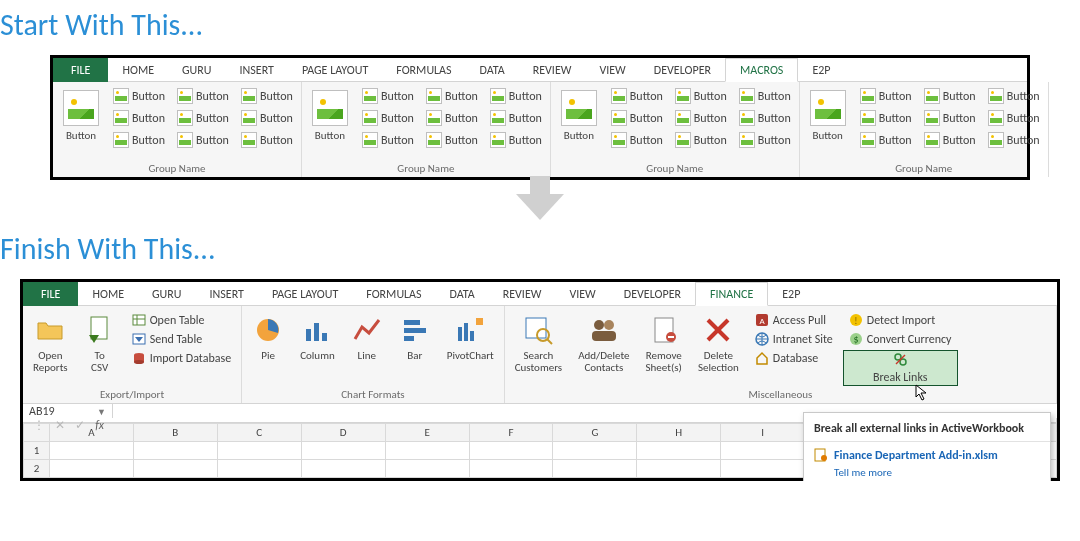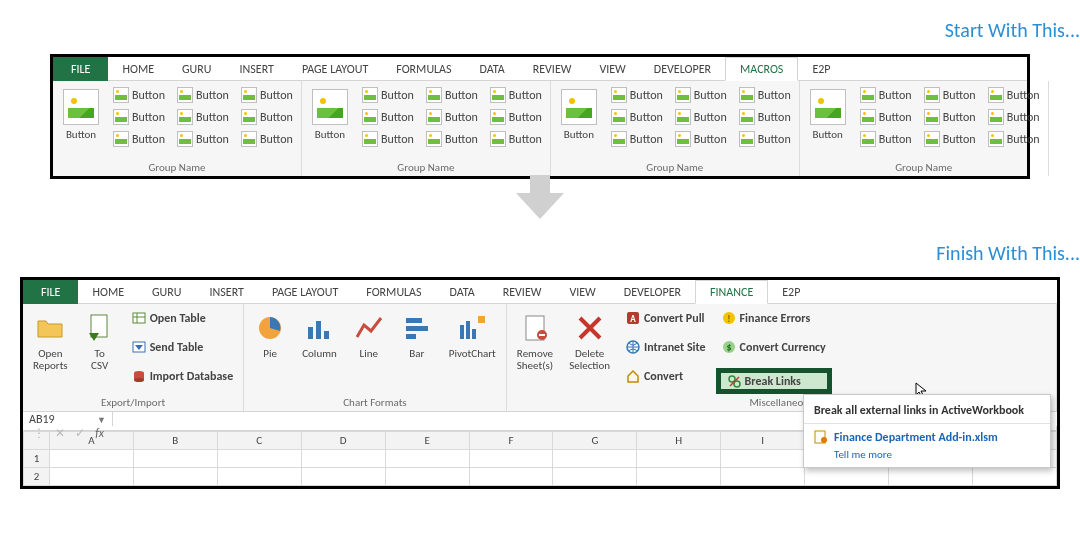--- a/index.html
+++ b/index.html
@@ -6,24 +6,24 @@
   body {
     margin: 0;
     padding: 0;
     font-family: "Segoe UI", Calibri, Arial, sans-serif;
     font-size: 12px;
     background: #fff;
     color: #444;
     width: 1080px;
   }
   .banner {
-    text-align: right;
-    font-size: 20px;
+    text-align: left;
+    font-size: 30px;
     color: #2b8fd6;
-    padding: 18px 0 12px 0;
+    padding: 6px 0 12px 0;
   }
   .ribbon-wrap {
     border: 3px solid #000;
     margin: 0 auto 0 auto;
     background: #fff;
   }
   .ribbon-wrap.top { width: 980px; margin-left: 50px; }
   .ribbon-wrap.bottom { width: 1040px; margin-left: 20px; position: relative; }
   
   .tabs {
@@ -126,23 +126,23 @@
     border-top: 26px solid #d0d0d0;
     position: relative;
   }
   .down-arrow::before {
     content:""; position:absolute; top:-44px; left:-10px; width:20px; height:22px; background:#d0d0d0;
   }
 
   
   .bigbtn .lbl { font-size:11px; text-align:center; line-height:12px; min-height:24px; }
   .iconbox { width:32px; height:32px; display:flex; align-items:center; justify-content:center; }
-  .stacklist { display:flex; flex-direction:column; gap:13px; padding-top:2px;font-weight:bold; }
+  .stacklist { display:flex; flex-direction:column; gap:3px; padding-top:2px; }
   .stackitem { display:flex; align-items:center; gap:4px; padding:1px 6px; font-size:12px; }
-  .stackitem.highlight { background:#cde8cf; border:5px solid #14532d; }
+  .stackitem.highlight { background:#cde8cf; border:1px solid #14532d;flex-direction:column; }
   
   svg { display:block; }
 
   
   .formula-bar {
     display:flex; height:20px;
     border-top:1px solid #d4d4d4; border-bottom:1px solid #d4d4d4;
     background:#fff;
     flex-direction:column;
   }
@@ -152,21 +152,21 @@
   .fx-controls .fx { font-style:italic; color:#666; }
   .fx-input { flex:1; padding:0 6px; }
   .grid { background:#fff; }
   .grid table { border-collapse:collapse; width:100%; table-layout:fixed; }
   .grid th, .grid td { border:1px solid #d9d9d9; height:18px; font-size:11px; text-align:center; font-weight:400; color:#444; }
   .grid th { background:#f3f3f3; }
   .grid .rowhdr { width:26px; background:#f3f3f3; }
 
   
   .tooltip {
-    position:absolute; right:6px; top:114px; width:248px;
+    position:absolute; right:6px; top:130px; width:248px;
     background:#fff; border:1px solid #c9c9c9;
     box-shadow:2px 3px 6px rgba(0,0,0,.25);
     padding:8px 10px 6px 10px;
     z-index:5;
   }
   .tooltip .tt-title { font-weight:bold; font-size:12px; color:#333; }
   .tooltip hr { border:none; border-top:1px solid #e2e2e2; margin:6px -10px; }
   .tooltip .tt-link { color:#1a66b6; font-weight:bold; font-size:12px; display:flex; align-items:center; gap:6px; }
   .tooltip .tt-more { color:#1a66b6; font-size:11px; padding-left:20px; margin-top:4px; }
   .cursor {
@@ -605,20 +605,40 @@
             <div class="lbl">PivotChart</div>
           </div>
         </div>
         <div class="group-label">Chart Formats</div>
       </div>
       <div class="group" style="flex: 1 1 0%;">
         <div class="group-inner">
           <div class="bigbtn">
             <div class="iconbox">
               <svg width="30" height="30">
+                <rect x="3" y="3" width="20" height="20" fill="#fff" stroke="#3a78b5"></rect>
+                <circle cx="20" cy="20" r="6" fill="none" stroke="#c79a2a" stroke-width="2"></circle>
+                <line x1="24" y1="24" x2="29" y2="29" stroke="#c79a2a" stroke-width="2"></line>
+              </svg>
+            </div>
+            <div class="lbl">Search<br>Customers</div>
+          </div>
+          <div class="bigbtn">
+            <div class="iconbox">
+              <svg width="30" height="30">
+                <circle cx="10" cy="10" r="5" fill="#7a5c3e"></circle>
+                <circle cx="20" cy="10" r="5" fill="#a8845d"></circle>
+                <rect x="3" y="16" width="24" height="10" rx="4" fill="#7a5c3e"></rect>
+              </svg>
+            </div>
+            <div class="lbl">Add/Delete<br>Contacts</div>
+          </div>
+          <div class="bigbtn">
+            <div class="iconbox">
+              <svg width="30" height="30">
                 <rect x="6" y="3" width="18" height="24" fill="#fff" stroke="#888"></rect>
                 <circle cx="22" cy="22" r="5" fill="#c74d3e"></circle>
                 <line x1="19" y1="22" x2="25" y2="22" stroke="#fff" stroke-width="2"></line>
               </svg>
             </div>
             <div class="lbl">Remove<br>Sheet(s)</div>
           </div>
           <div class="bigbtn">
             <div class="iconbox">
               <svg width="30" height="30">
@@ -629,49 +649,49 @@
             <div class="lbl">Delete<br>Selection</div>
           </div>
           <div class="stacklist">
             <div class="stackitem">
               <span>
                 <svg width="14" height="14">
                   <rect x="1" y="1" width="12" height="12" rx="2" fill="#b23a2f"></rect>
                   <text x="7" y="11" text-anchor="middle" font-size="9" fill="#fff">A</text>
                 </svg>
               </span>
-              <span>Convert Pull</span>
+              <span>Access Pull</span>
             </div>
             <div class="stackitem">
               <span>
                 <svg width="14" height="14">
                   <circle cx="7" cy="7" r="6" fill="none" stroke="#3a78b5" stroke-width="1.5"></circle>
                   <path d="M1 7 H13 M7 1 V13 M3 3 Q7 7 11 3 M3 11 Q7 7 11 11" stroke="#3a78b5" fill="none"></path>
                 </svg>
               </span>
               <span>Intranet Site</span>
             </div>
             <div class="stackitem">
               <span>
                 <svg width="14" height="14">
                   <path d="M2 7 L7 2 L12 7 L12 13 L2 13 Z" fill="none" stroke="#c28a00" stroke-width="1.5"></path>
                 </svg>
               </span>
-              <span>Convert</span>
+              <span>Database</span>
             </div>
           </div>
           <div class="stacklist">
             <div class="stackitem">
               <span>
                 <svg width="14" height="14">
                   <circle cx="7" cy="7" r="6" fill="#f3c201"></circle>
                   <text x="7" y="11" text-anchor="middle" font-size="10" fill="#8a6a00">!</text>
                 </svg>
               </span>
-              <span>Finance Errors</span>
+              <span>Detect Import</span>
             </div>
             <div class="stackitem">
               <span>
                 <svg width="14" height="14">
                   <circle cx="7" cy="7" r="6" fill="#9bd08b"></circle>
                   <text x="7" y="11" text-anchor="middle" font-size="10" fill="#1e6a1e">$</text>
                 </svg>
               </span>
               <span>Convert Currency</span>
             </div>

